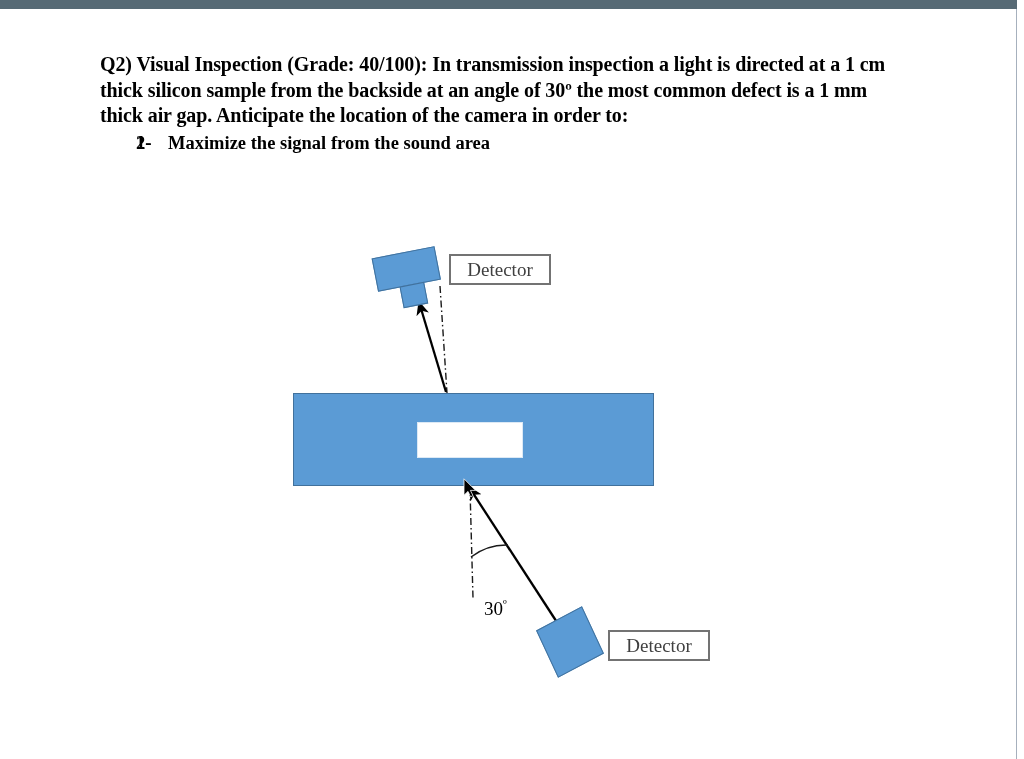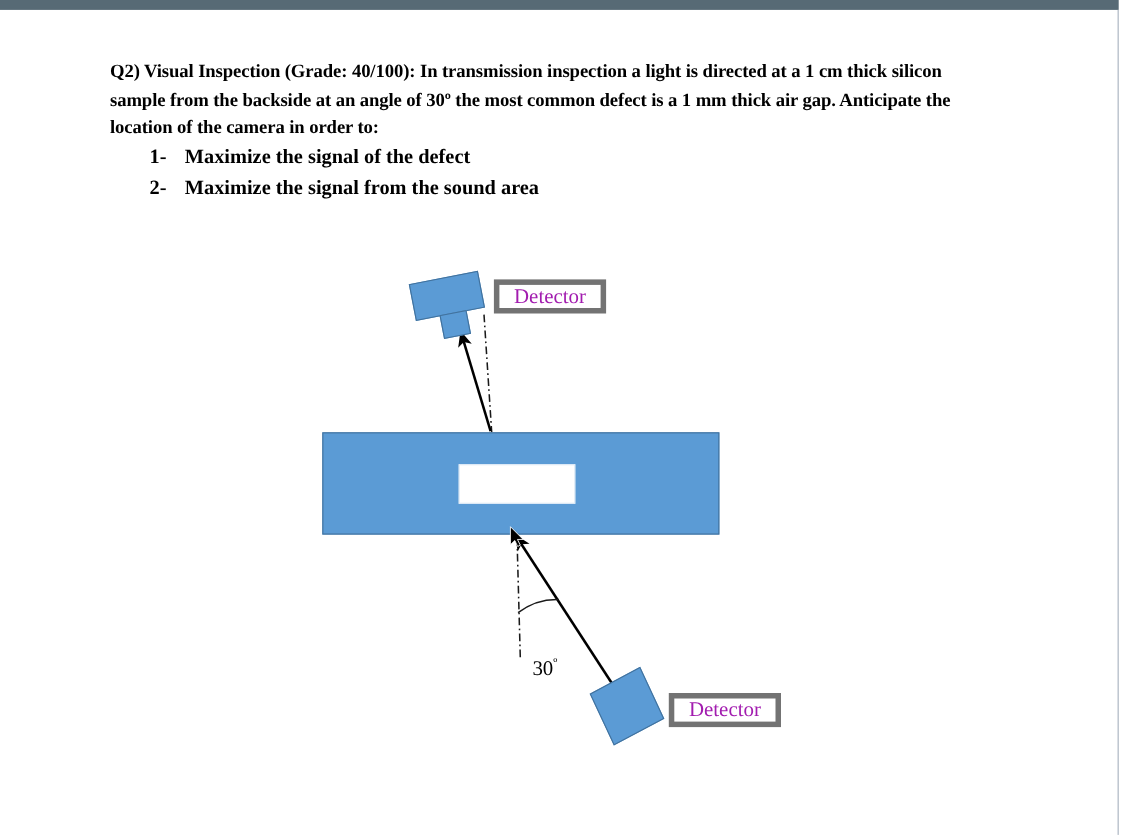--- a/index.html
+++ b/index.html
@@ -41,21 +41,21 @@
   
   #doc-text {
     position: absolute;
     left: 100px;
     top: 52px;
     width: 806px;
   }
   .para {
     font-family: "Liberation Serif", "DejaVu Serif", serif;
     font-weight: bold;
-    font-size: 17px;
+    font-size: 20px;
     line-height: 25.5px;
     color: #000000;
     margin: 0;
     letter-spacing: -0.1px;
   }
   #intro-paragraph { width: 800px; }
   #numbered-list {
     margin: 0;
     padding: 0;
     list-style: none;
@@ -143,25 +143,25 @@
     height: 52px;
     background: #5b9bd5;
     border: 1px solid #41719c;
     box-sizing: border-box;
     transform: rotate(-28deg) skewX(-3deg);
   }
   
   .detector-label {
     position: absolute;
     background: #ffffff;
-    border: 5px solid #737373;
+    border: 2px solid #737373;
     box-sizing: border-box;
     font-family: "Liberation Serif", "DejaVu Serif", serif;
     font-size: 19px;
-    color: #a21caf;
+    color: #404040;
     display: flex;
     align-items: center;
     justify-content: center;
     pointer-events: auto;
   }
   #top-detector-label {
     left: 449px;
     top: 254px;
     width: 102px;
     height: 31px;
@@ -204,21 +204,20 @@
   <div id="title-bar"></div>
   <div id="page-edge-right"></div>
 
   <div id="doc-text">
 
     <p class="para" id="intro-paragraph">Q2) Visual Inspection (Grade: 40/100):  In transmission inspection a light is directed at a 1 cm thick silicon sample from the backside at an angle of 30º the most common defect is a 1 mm thick air gap. Anticipate the location of the camera in order to:</p>
 
     <ol id="numbered-list">
       <li class="list-item">
         <span class="list-marker">1-</span>
-        <span class="list-text">Maximize the signal of the defect</span>
       </li>
       <li class="list-item">
         <span class="list-marker">2-</span>
         <span class="list-text">Maximize the signal from the sound area</span>
       </li>
     </ol>
 
   </div>
 
   <div id="diagram">

